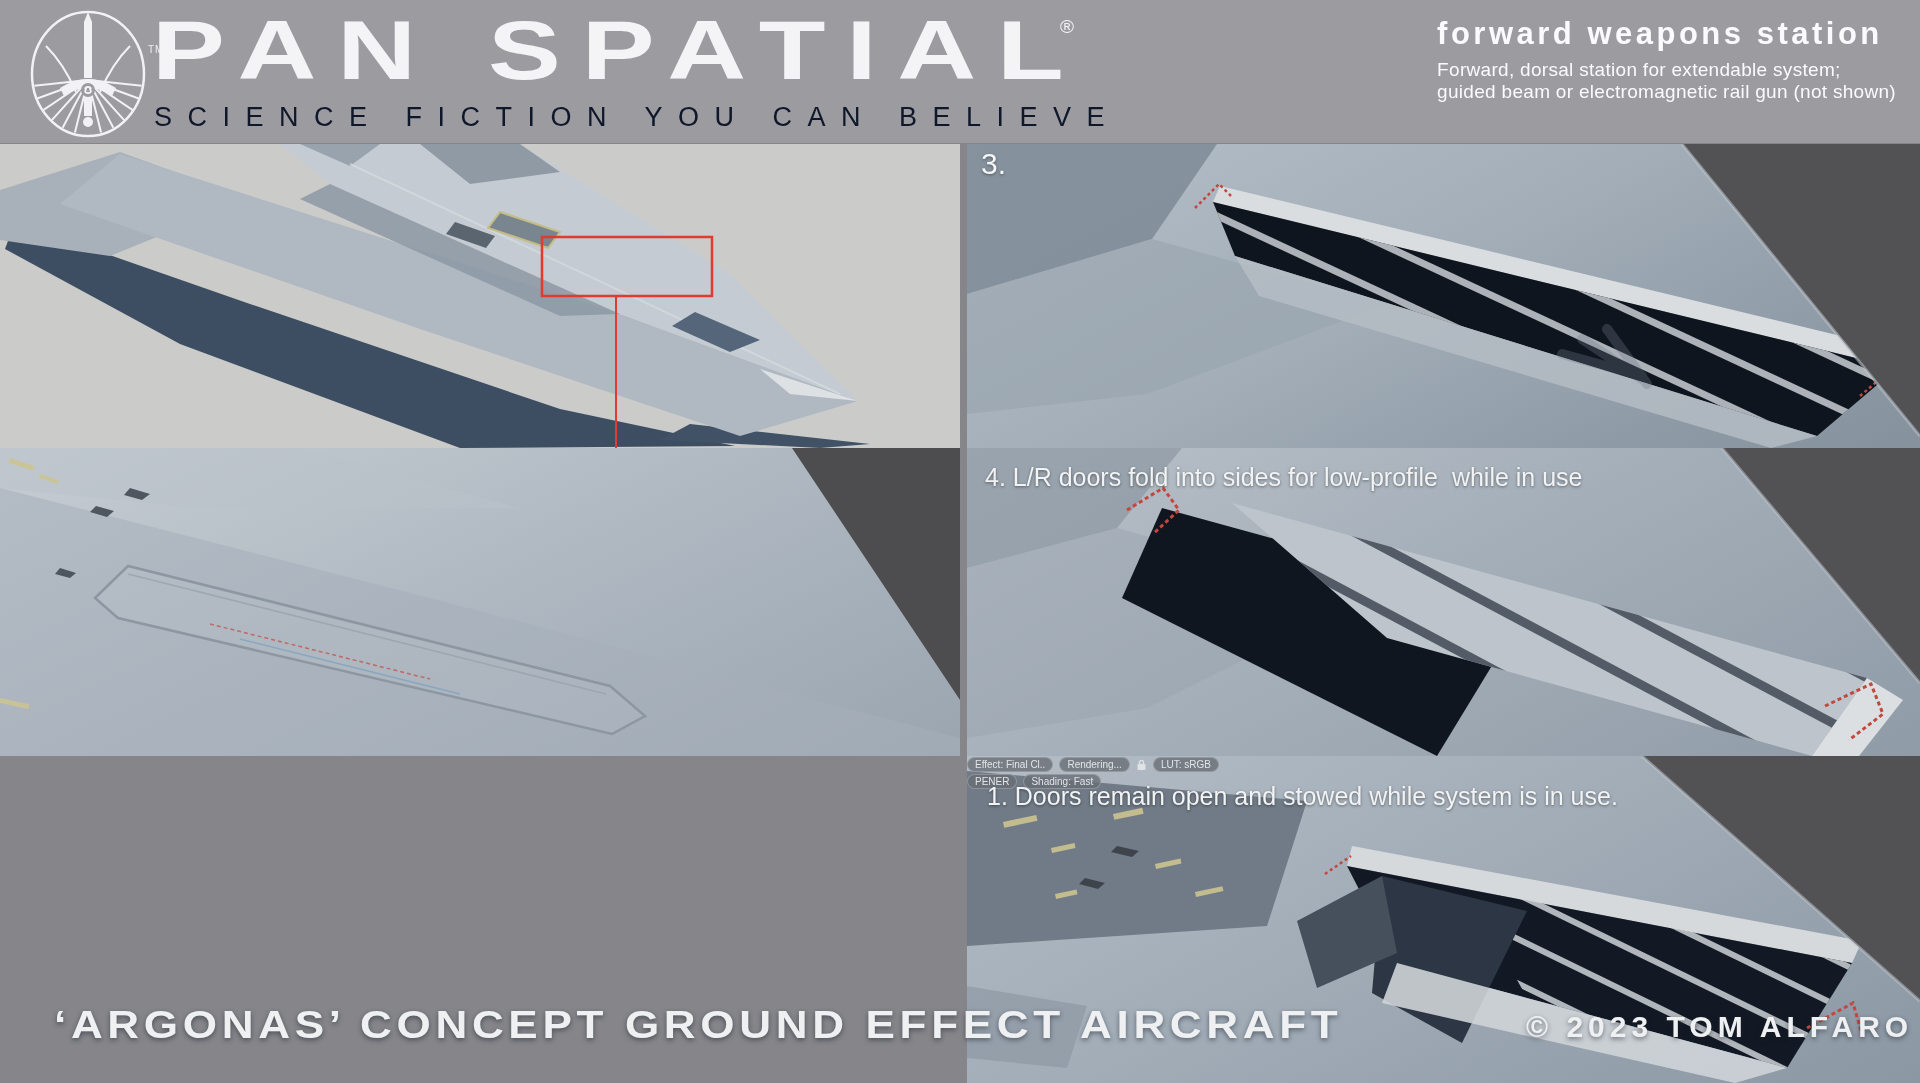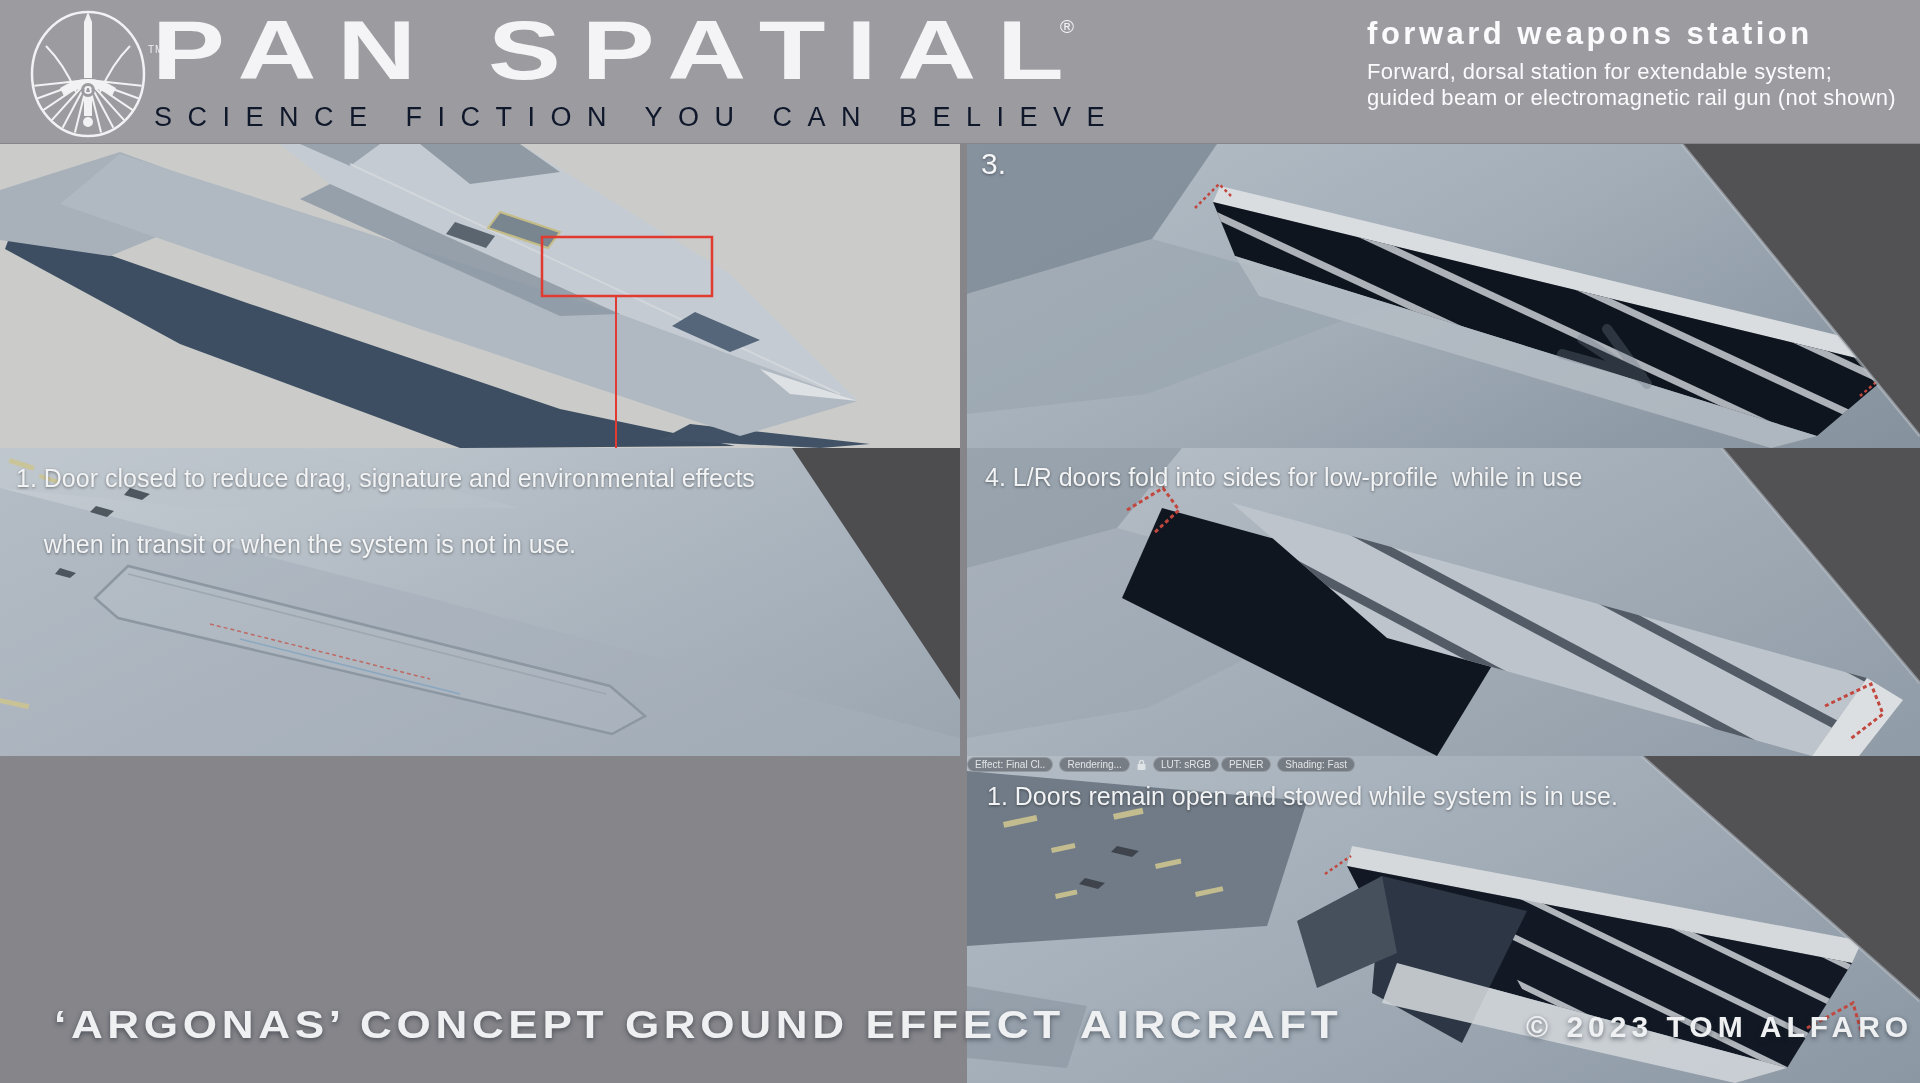--- a/index.html
+++ b/index.html
@@ -11,21 +11,21 @@
   .logo-svg{position:absolute;left:24px;top:6px;}
   .tm{position:absolute;left:148px;top:44px;font-size:10px;color:#efeff1;letter-spacing:1px;}
   .brand{position:absolute;left:152px;top:8px;font-size:84px;font-weight:bold;color:#f4f4f6;
          letter-spacing:16px;line-height:1;white-space:nowrap;
          transform:scaleX(1.30);transform-origin:left top;}
   .reg{position:absolute;left:1060px;top:16px;font-size:19px;color:#f4f4f6;}
   .tagline{position:absolute;left:154px;top:102px;font-size:27px;color:#0f172a;
            letter-spacing:15.5px;white-space:nowrap;}
   .station{position:absolute;right:24px;top:16px;text-align:left;color:#fbfbfd;}
   .station-title{font-size:31px;font-weight:bold;letter-spacing:3.5px;}
-  .station-desc{font-size:22px;margin-top:7px;line-height:1.18;letter-spacing:.3px;}
+  .station-desc{font-size:19px;margin-top:7px;line-height:1.18;letter-spacing:.3px;}
 
   
   .panel{position:absolute;overflow:hidden;}
   #p-ov{left:0;top:144px;width:960px;height:304px;background:#cbccca;}
   #p-3 {left:967px;top:144px;width:953px;height:304px;
         background:linear-gradient(152deg,#b6bfc8 0%,#a3aeb8 45%,#8e9aa6 80%,#85929e 100%);}
   #p-1 {left:0;top:448px;width:960px;height:308px;
         background:linear-gradient(155deg,#c6cdd3 0%,#b1bac3 45%,#9aa5b0 100%);}
   #p-4 {left:967px;top:448px;width:953px;height:308px;
         background:linear-gradient(152deg,#b9c1c9 0%,#a5afb9 45%,#8f9ba7 100%);}
@@ -38,21 +38,21 @@
   .cap{position:absolute;color:#f2f3f4;font-size:25px;line-height:1.32;z-index:4;
        text-shadow:0 1px 3px rgba(0,0,0,.45);white-space:pre-wrap;}
   #p-1 .cap{left:16px;top:14px;}
   #p-2 .cap{left:16px;top:20px;}
   #p-4 .cap{left:18px;top:13px;}
   #p-5 .cap{left:20px;top:24px;}
   .step-label{position:absolute;left:14px;top:3px;font-size:30px;color:#f4f5f7;z-index:4;
               text-shadow:0 1px 3px rgba(0,0,0,.4);}
 
   
-  .chips{position:absolute;left:0;top:1px;display:flex;gap:2px;z-index:3;}
+  .chips{position:absolute;left:0;top:1px;display:flex;flex-direction:column;gap:2px;z-index:3;}
   .chip-row{display:flex;gap:6px;align-items:center;}
   .chip{background:rgba(105,110,116,.80);border:1px solid rgba(172,175,180,.55);
         border-radius:8px;color:#e2e5e8;font-size:10px;line-height:13px;padding:0 7px;
         white-space:nowrap;}
 
   
   .footer-left{position:absolute;left:54px;top:1004px;font-size:38px;font-weight:bold;
       color:#eef0f2;letter-spacing:4px;white-space:nowrap;z-index:5;
       transform:scaleX(1.16);transform-origin:left top;
       text-shadow:0 2px 5px rgba(28,34,44,.55);}
@@ -176,22 +176,20 @@
         <rect x="0" y="250" width="30" height="5" transform="rotate(12 0 250)"></rect>
       </g>
       <g fill="#434b54" opacity="0.9">
         <polygon points="130,40 150,46 142,52 124,47"></polygon>
         <polygon points="96,58 114,63 107,69 90,64"></polygon>
         <polygon points="60,120 76,125 70,130 55,126"></polygon>
       </g>
 
       <polygon points="792,0 960,0 960,252" fill="#4d4d50"></polygon>
     </svg>
-    <div class="cap"><span>1. Door closed to reduce drag, signature and environmental effects</span><br>
-    <span>when in transit or when the system is not in use.</span></div>
   </div>
 
   <div class="panel" id="p-4">
     <svg class="render" width="953" height="308" viewBox="0 0 953 308">
       <defs>
         <pattern id="ribs4" width="56" height="56" patternUnits="userSpaceOnUse" patternTransform="rotate(118)">
           <rect width="56" height="56" fill="none"></rect>
           <rect x="0" y="0" width="9" height="56" fill="#39424d"></rect>
         </pattern>
       </defs>

